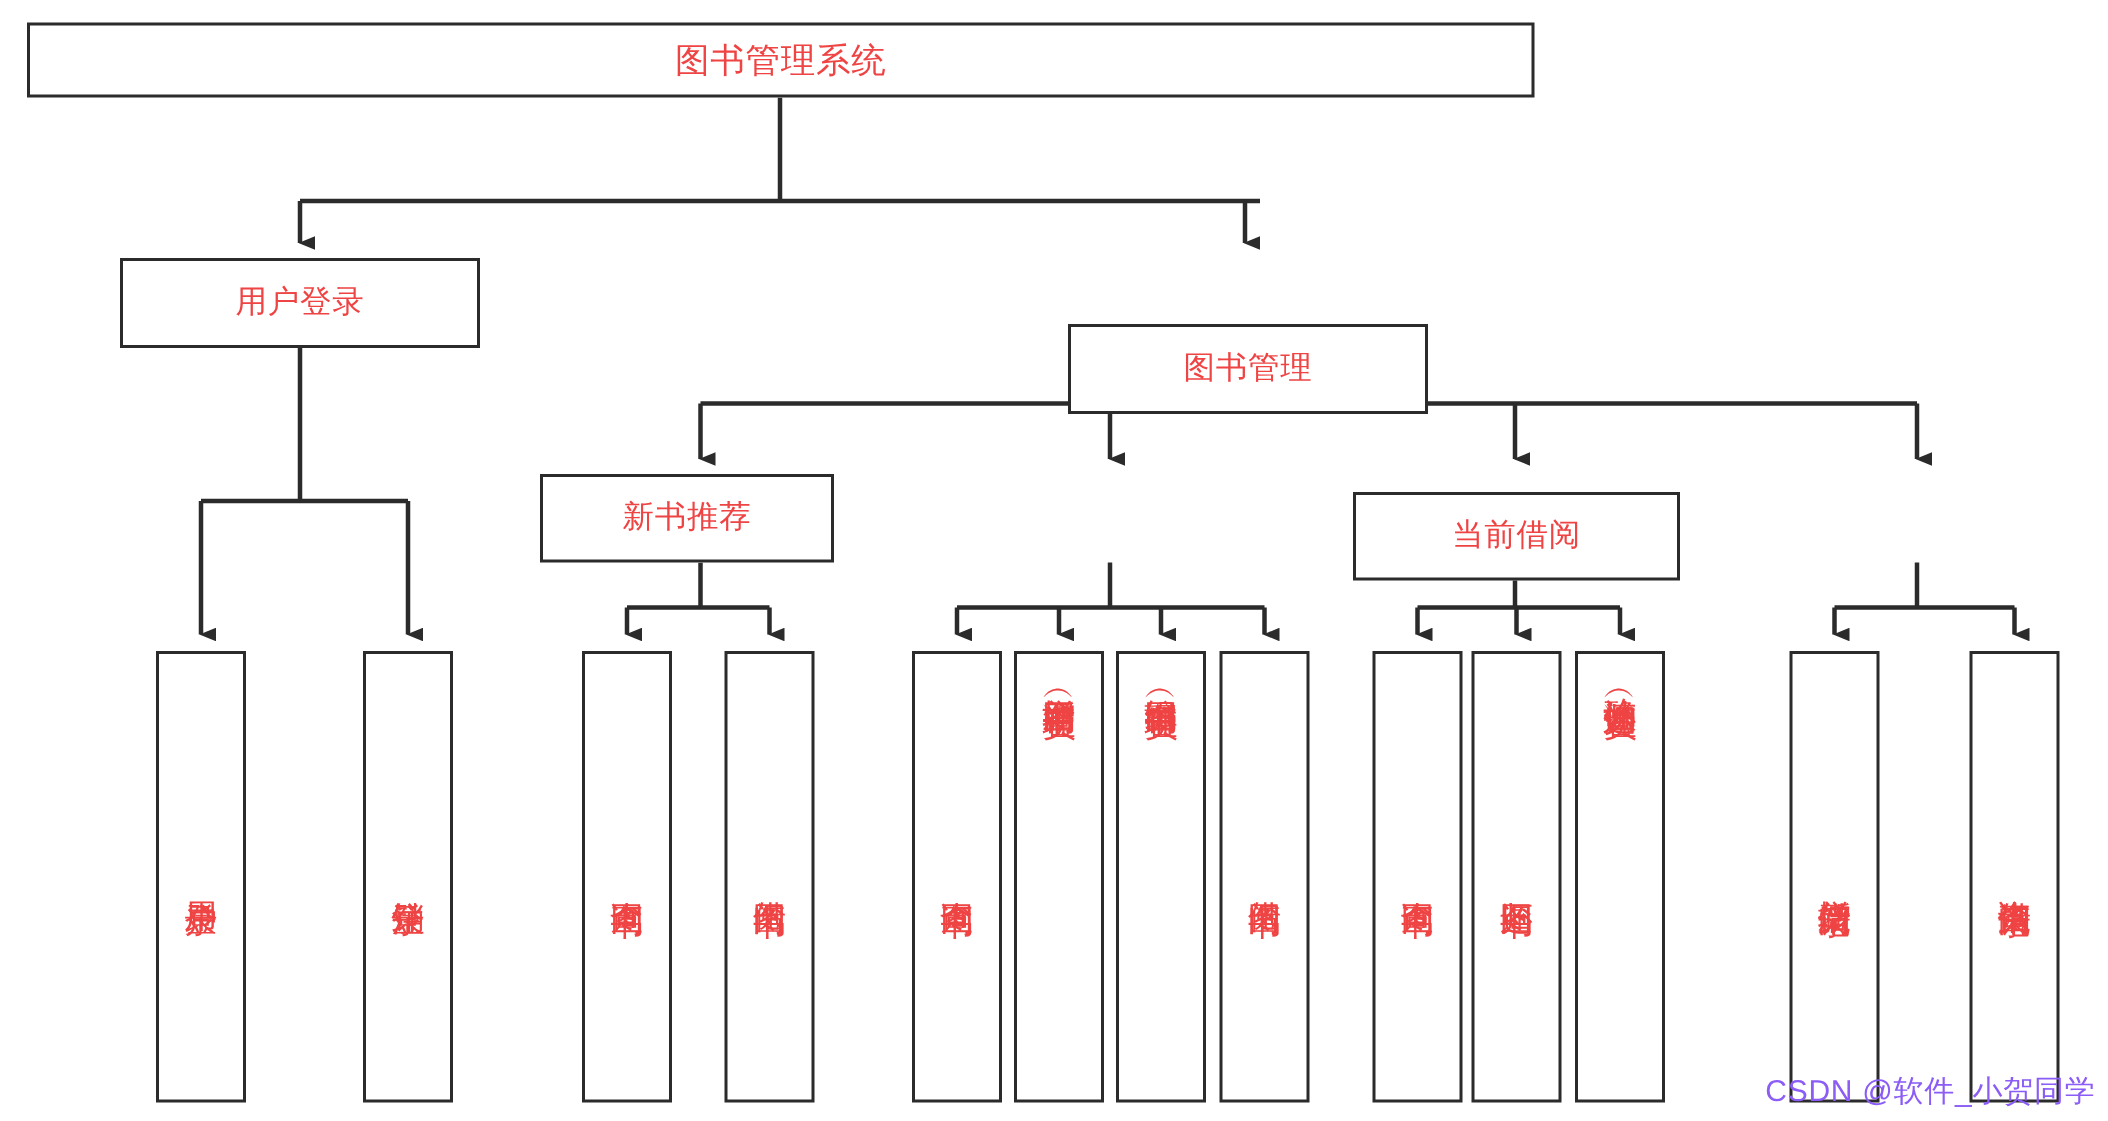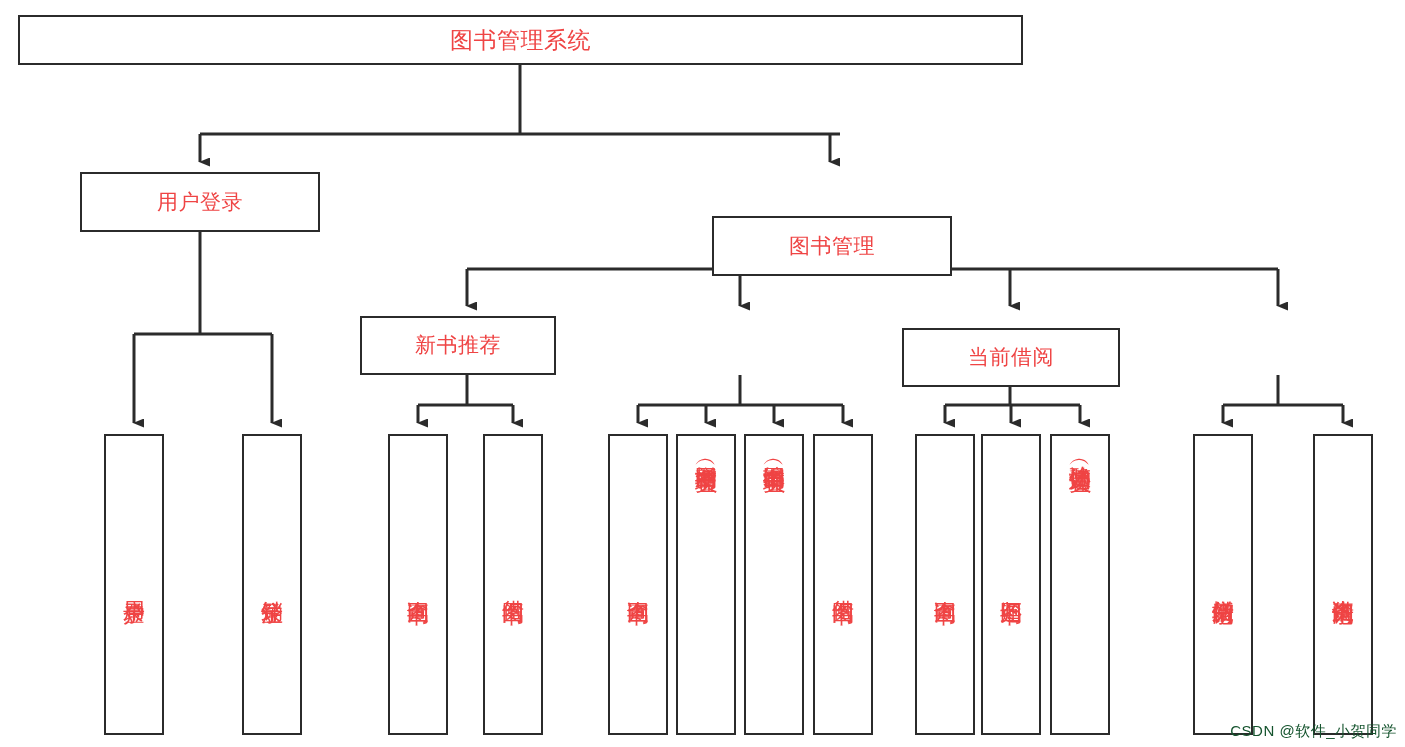--- a/index.html
+++ b/index.html
@@ -64,22 +64,22 @@
     white-space: nowrap;
   }
   .node-leaf.center-text {
     align-items: center;
     padding-top: 0;
   }
   #watermark {
     position: absolute;
     right: 8px;
     bottom: 6px;
-    font-size: 15px;
-    color: #14532d;
+    font-size: 20px;
+    color: #8b5cf6;
     letter-spacing: 0.5px;
     white-space: nowrap;
     margin-left: 22px;
   }
 </style>
 </head>
 <body>
 
 <div id="diagram-root">
 

